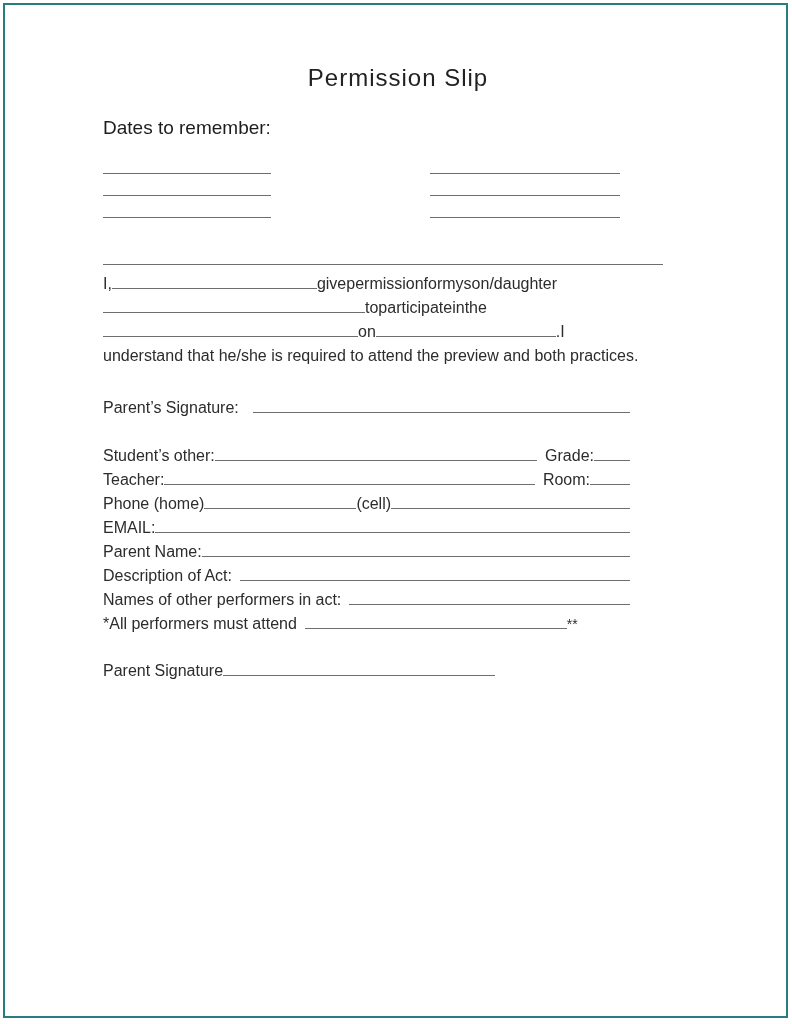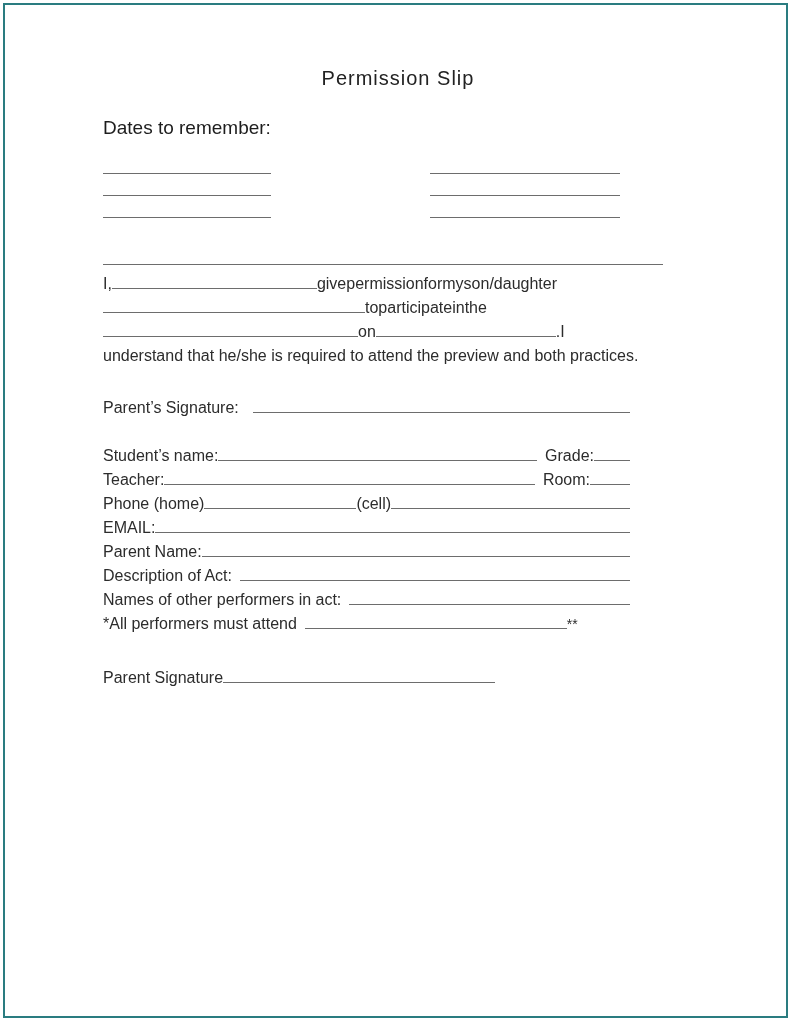--- a/index.html
+++ b/index.html
@@ -11,21 +11,21 @@
   .frame{
     position:absolute;left:3px;top:3px;right:4px;bottom:6px;
     border:2px solid #2a7c80;pointer-events:none;
   }
   .content{
     position:absolute;left:103px;top:0;width:590px;
     font-size:16px;line-height:24px;
   }
   h1.title{
     margin:66px 0 0 0;text-align:center;
-    font-size:20px;font-weight:400;letter-spacing:1px;color:#222;
+    font-size:24px;font-weight:400;letter-spacing:1px;color:#222;
   }
   h2.dates-heading{
     margin:26px 0 12px 0;font-size:19px;font-weight:400;color:#1d1d1d;
   }
   .date-cols{display:flex;}
   .date-col{display:flex;flex-direction:column;}
   .date-col.left{width:168px;}
   .date-col.right{width:190px;margin-left:159px;}
   .date-line{height:21px;border-bottom:1px solid #6d6d6d;}
   
@@ -39,21 +39,21 @@
   .rows .row{display:flex;align-items:baseline;height:24px;white-space:nowrap;}
   .fill{
     flex:1 1 auto;border-bottom:1px solid #6d6d6d;height:13px;align-self:baseline;
   }
   .gap-sm{margin-left:8px;}
   .label{flex:0 0 auto;}
   .sec-sig{margin-top:28px;}
   .sec-fields{margin-top:24px;}
   .sec-attend{}
   .sec-preview{margin-top:22px;}
-  .sec-psig{margin-top:30px;}
+  .sec-psig{margin-top:23px;}
   .sup{font-size:14px;vertical-align:top;}
 </style>
 </head>
 <body>
 
 <div class="frame"></div>
 
 <div class="content">
 
   <h1 class="title">Permission Slip</h1>
@@ -103,21 +103,21 @@
 
   <div class="rows sec-sig" style="width:527px">
     <div class="row">
       <span class="label">Parent’s Signature:</span>
       <span class="fill gap-sm" style="margin-left:14px"></span>
     </div>
   </div>
 
   <div class="rows sec-fields" style="width:527px">
     <div class="row">
-      <span class="label">Student’s name:</span>
+      <span class="label">Student’s other:</span>
       <span class="fill"></span>
       <span class="label gap-sm">Grade:</span>
       <span class="fill" style="flex:0 0 36px"></span>
     </div>
     <div class="row">
       <span class="label">Teacher:</span>
       <span class="fill"></span>
       <span class="label gap-sm">Room:</span>
       <span class="fill" style="flex:0 0 40px"></span>
     </div>

